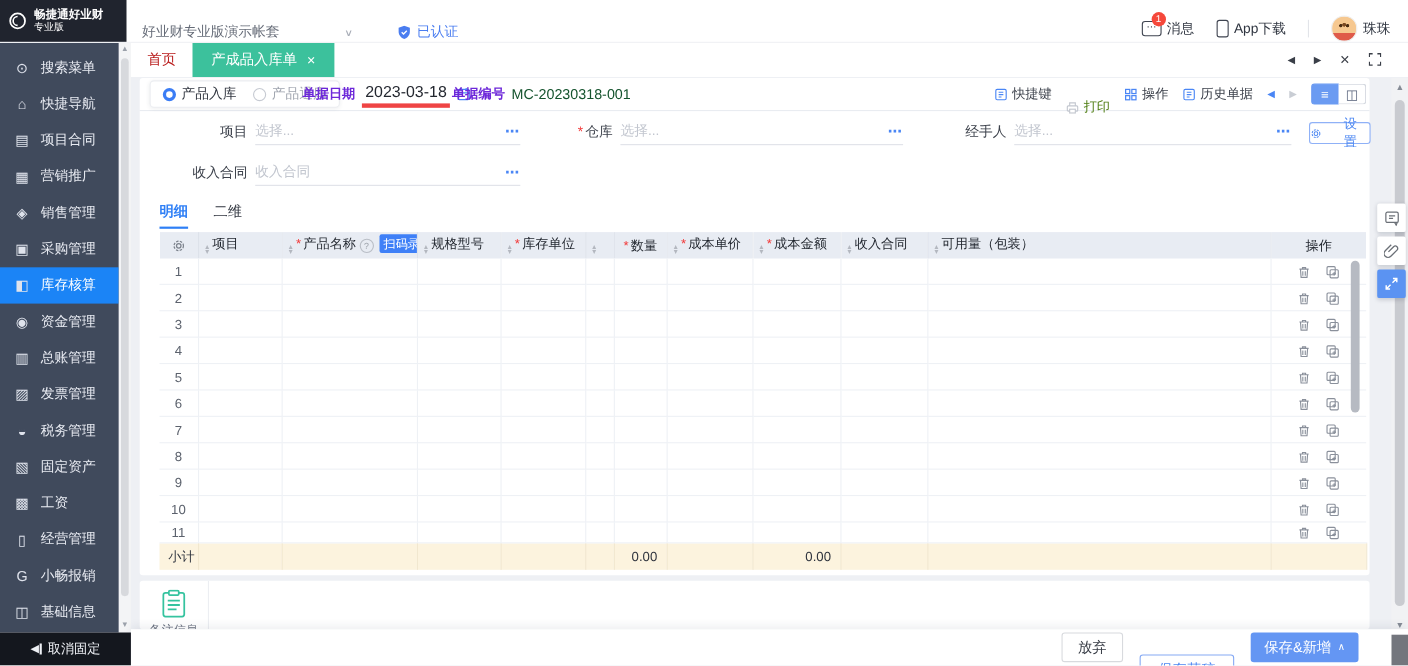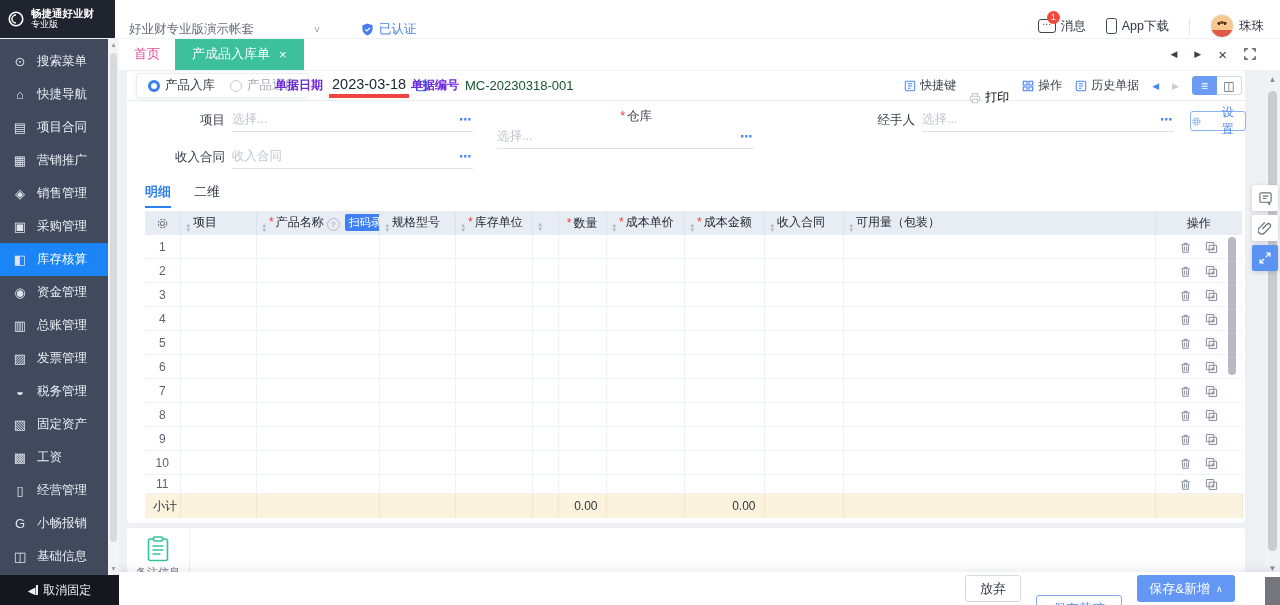--- a/index.html
+++ b/index.html
@@ -34,21 +34,21 @@
   .glyph{width:16px;text-align:center;font-size:13px;color:#dfe3ec;flex:none;}
   .menu-pad{height:7px;}
   .side-scroll{position:absolute;top:38px;left:108px;width:11px;height:537px;background:#f3f4f6;}
   .s-arr{position:absolute;left:0;width:11px;text-align:center;font-size:7px;color:#9aa0aa;}
   .side-thumb{position:absolute;top:15px;left:2px;width:7px;height:489px;background:#d7d9dd;border-radius:4px;}
   .pinbar{position:absolute;left:0;top:575px;width:119px;height:30px;background:#14171e;color:#eef0f5;font-size:12px;display:flex;align-items:center;justify-content:center;gap:5px;cursor:pointer;z-index:7;}
   .pin-ico{color:#eef0f5;font-size:10px;display:flex;align-items:center;gap:1px;}
   .pin-bar1{display:inline-block;width:2px;height:10px;background:#eef0f5;}
   
   .tabbar{position:absolute;left:119px;top:38px;width:1161px;height:32px;background:#fff;display:flex;align-items:stretch;}
-  .home-tab{display:flex;align-items:center;padding:0 15px;font-size:13px;color:#ec4899;cursor:pointer;}
+  .home-tab{display:flex;align-items:center;padding:0 15px;font-size:13px;color:#b91c1c;cursor:pointer;}
   .doc-tab{display:flex;align-items:center;gap:9px;padding:0 17px;background:#3cc19c;color:#fff;font-size:13px;cursor:pointer;}
   .doc-tab .x{font-size:13px;}
   .tab-ctrls{margin-left:auto;display:flex;align-items:center;gap:17px;padding-right:24px;color:#3a3f48;}
   .tab-ctrls span{cursor:pointer;}
   .arr-s{font-size:9px;}
   
   .sheet{position:absolute;left:127px;top:71px;width:1118px;height:452px;background:#fff;border-radius:3px;}
   .doc-head{height:29px;border-bottom:1px solid #e9ecf1;position:relative;display:flex;align-items:center;}
   .radio-box{position:absolute;left:9px;top:2px;height:23px;border:1px solid #ebedf1;border-radius:4px;box-shadow:0 1px 4px rgba(30,40,60,.07);display:flex;align-items:center;gap:15px;padding:0 11px;font-size:12.5px;background:#fff;}
   .radio{display:flex;align-items:center;gap:5px;cursor:pointer;}
@@ -58,21 +58,21 @@
   .rlab-on{color:#30353f;}
   .rlab-off{color:#a0a5af;}
   .dgroup{position:absolute;left:148px;top:0;height:29px;display:flex;align-items:center;gap:6px;}
   .dgroup2{left:284px;}
   .hlab{font-size:12px;font-weight:bold;color:#6d28d9;}
   .dval{font-size:14.5px;color:#23272f;border-bottom:4px solid #ef4444;padding:2px 3px;}
   .nval{font-size:13px;color:#14532d;}
   .head-tools{position:absolute;right:3px;top:0;height:29px;display:flex;align-items:center;gap:13px;font-size:12px;color:#3c414b;}
   .ht{display:flex;align-items:center;gap:4px;cursor:pointer;}
   .ht .ic{font-size:12px;color:#4a86f5;}
-  .ht.dis{color:#000000;margin-top:24px;}
+  .ht.dis{color:#4d7c0f;margin-top:24px;}
   .ht.dis .ic{color:#c3c7cf;}
   .ht-arr{font-size:9px;color:#4a86f5;cursor:pointer;}
   .ht-arr.dis{color:#c9cdd4;}
   .vt{width:25px;height:19px;border:1px solid #d5d9e0;display:flex;align-items:center;justify-content:center;font-size:12px;cursor:pointer;box-sizing:border-box;}
   .vt1{background:#6b9bf2;border-color:#6b9bf2;color:#fff;border-radius:3px 0 0 3px;}
   .vt2{background:#fff;color:#5a6residual;color:#56617a;border-left:none;border-radius:0 3px 3px 0;}
   
   .field{position:absolute;display:flex;align-items:center;height:24px;font-size:12.5px;}
   .flab{color:#3c414b;text-align:right;margin-right:7px;flex:none;}
   .req{color:#f23c3c;margin-right:2px;}
@@ -447,21 +447,21 @@
     </div>
   </div>
 
   <div class="field" style="left:20px;top:37px;">
     <span class="flab" style="width:78px">项目</span>
     <span class="fline" style="width:241px">
       <span class="ph">选择...</span>
       <span class="more">⋯</span>
     </span>
   </div>
-  <div class="field" style="left:370px;top:37px;flex-direction:column;">
+  <div class="field" style="left:370px;top:37px;">
     <span class="flab" style="width:60px"><span class="req">*</span><span>仓库</span></span>
     <span class="fline" style="width:257px">
       <span class="ph">选择...</span>
       <span class="more">⋯</span>
     </span>
   </div>
   <div class="field" style="left:730px;top:37px;">
     <span class="flab" style="width:58px">经手人</span>
     <span class="fline" style="width:252px">
       <span class="ph">选择...</span>

